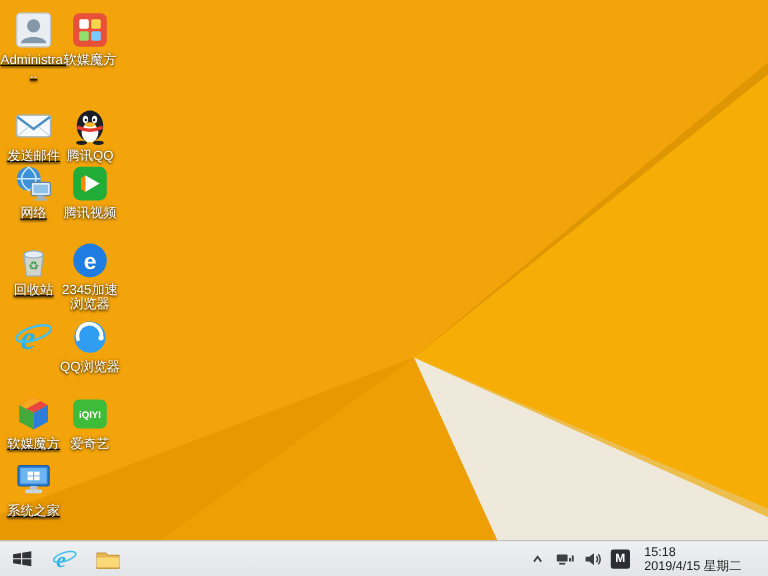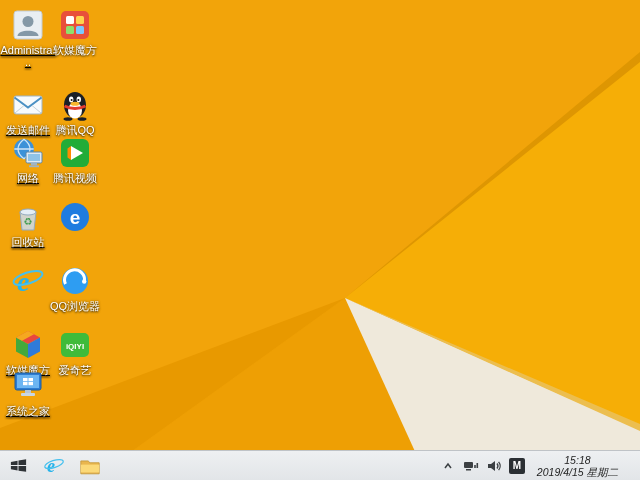--- a/index.html
+++ b/index.html
@@ -13,36 +13,36 @@
   .dicon{position:absolute;width:56px;text-align:center;cursor:pointer;}
   .dicon .ig{width:34px;height:34px;margin:0 auto;}
   .dicon .ig svg{width:34px;height:34px;display:block;}
   .dicon .lbl{
     margin-top:2px;font-size:11px;line-height:12px;color:#fff;
     text-shadow:0 1px 2px rgba(0,0,0,.8),0 0 3px rgba(0,0,0,.45);
     word-wrap:break-word;
   }
   .c1{left:0;text-decoration:underline;}  .c2{left:47px;}
   .r0{top:8px;} .r1{top:88px;} .r2{top:136px;} .r3{top:200px;}
-  .r4{top:264px;} .r5{top:328px;} .r6{top:369px;}
+  .r4{top:264px;} .r5{top:328px;} .r6{top:384px;}
   
   .taskbar{
     position:absolute;left:0;bottom:0;width:640px;height:30px;
     background:linear-gradient(#eef0f2,#e2e5e8);
     border-top:1px solid #bfc3c7;
     display:flex;align-items:stretch;box-sizing:border-box;
   }
   .tb-btn{width:36px;display:flex;align-items:center;justify-content:center;cursor:pointer;}
   .tray{margin-left:auto;display:flex;align-items:center;gap:7px;padding-right:2px;}
   .tray .ticon{width:16px;height:16px;display:flex;align-items:center;justify-content:center;cursor:pointer;}
   .ime{
     width:16px;height:16px;background:#2b2f33;color:#fff;border-radius:2px;
     font-size:10px;font-weight:bold;line-height:16px;text-align:center;cursor:pointer;
   }
-  .clock{font-size:10.5px;line-height:12px;color:#1d1d1d;text-align:center;padding:0 5px;cursor:pointer;font-style:italic;}
+  .clock{font-size:10.5px;line-height:12px;color:#1d1d1d;text-align:left;padding:0 5px;cursor:pointer;}
   .show-desktop{width:7px;border-left:1px solid #adb1b5;cursor:pointer;}
 </style>
 </head>
 <body>
 
 <svg class="wp" viewBox="0 0 640 480" preserveAspectRatio="none">
   <rect width="640" height="480" fill="#F2A40A"></rect>
   <polygon points="345,298 640,57 640,430" fill="#F6AE06"></polygon>
   <polygon points="345,298 640,52 640,62" fill="#DE9602"></polygon>
   <polygon points="345,298 430,480 92,480" fill="#EE9F04"></polygon>
@@ -177,20 +177,21 @@
   <div class="lbl">腾讯视频</div>
 </div>
 
 <div class="dicon c2 r3">
   <div class="ig">
     <svg viewBox="0 0 34 34">
       <circle cx="17" cy="17" r="14" fill="#1f7ce0"></circle>
       <text x="17" y="24" font-size="19" font-weight="bold" fill="#fff" text-anchor="middle" font-family="Liberation Sans, sans-serif">e</text>
     </svg>
   </div>
+  <div class="lbl">2345加速浏览器</div>
 </div>
 
 <div class="dicon c2 r4">
   <div class="ig">
     <svg viewBox="0 0 34 34">
       <circle cx="17" cy="17" r="13" fill="#2e9df2"></circle>
       <path d="M7.5 20 a10 10 0 1 1 19 -3" stroke="#ffffff" stroke-width="3" fill="none"></path>
       <circle cx="26.2" cy="17.5" r="2.2" fill="#ffffff"></circle>
     </svg>
   </div>

